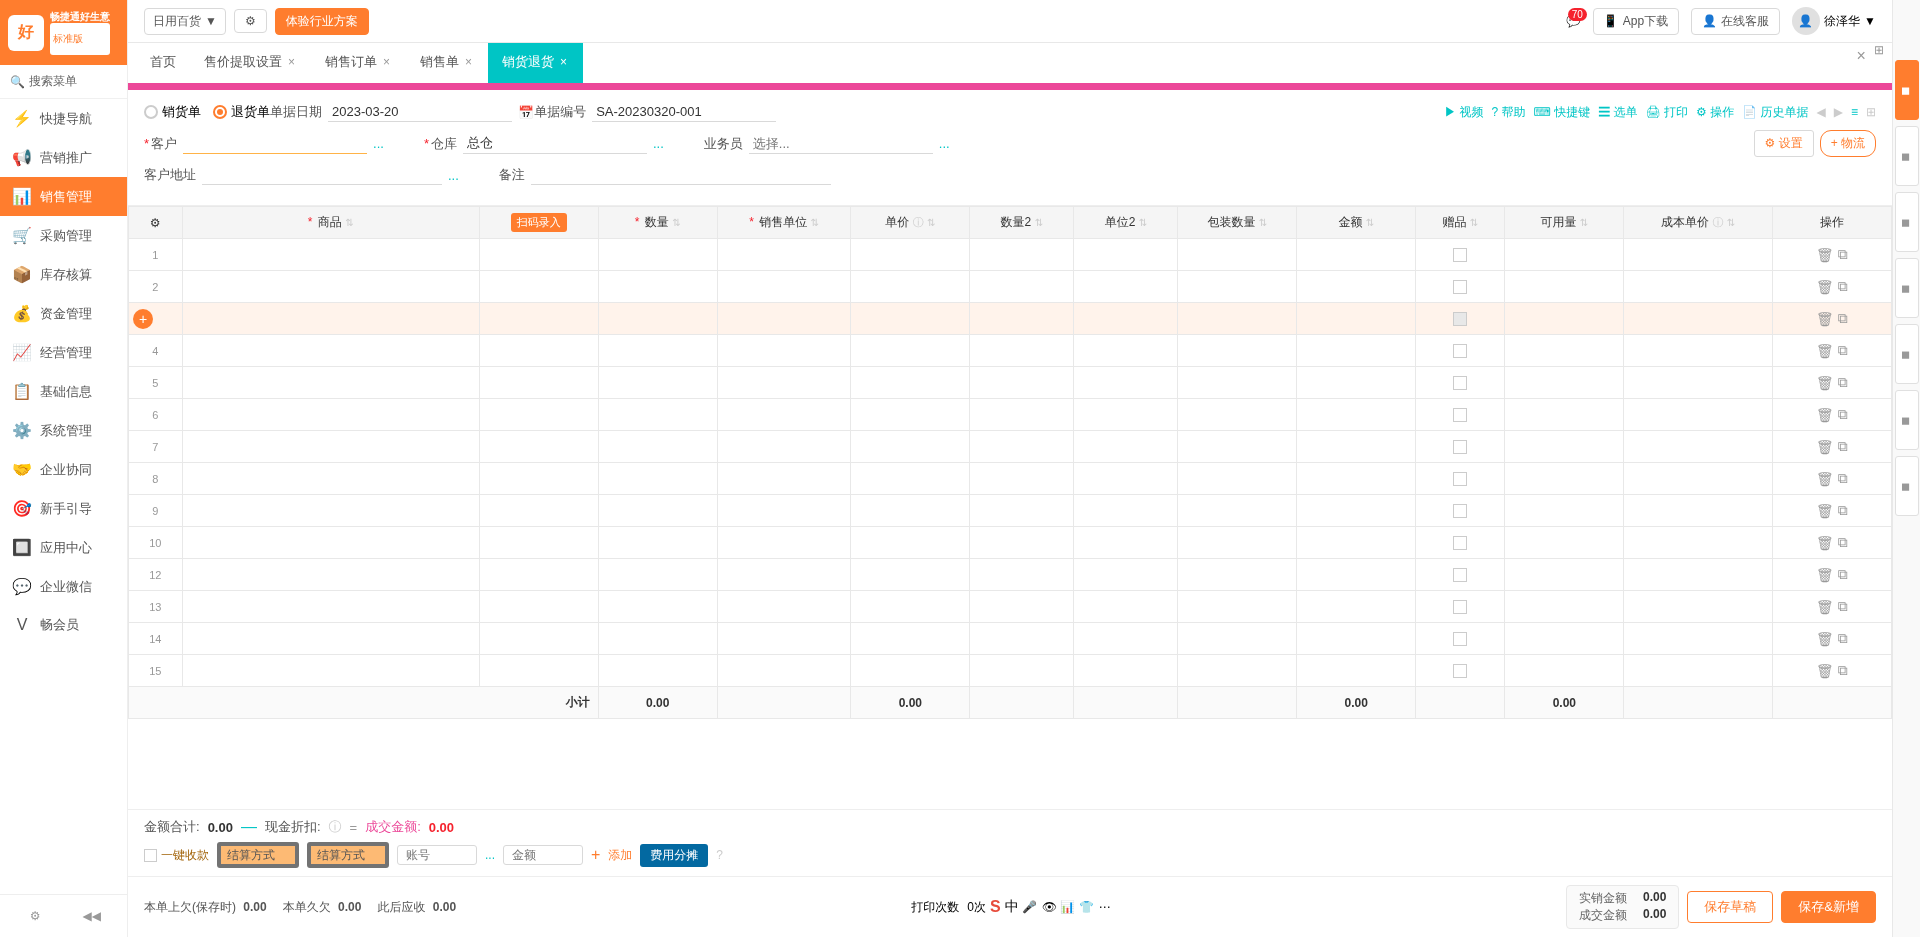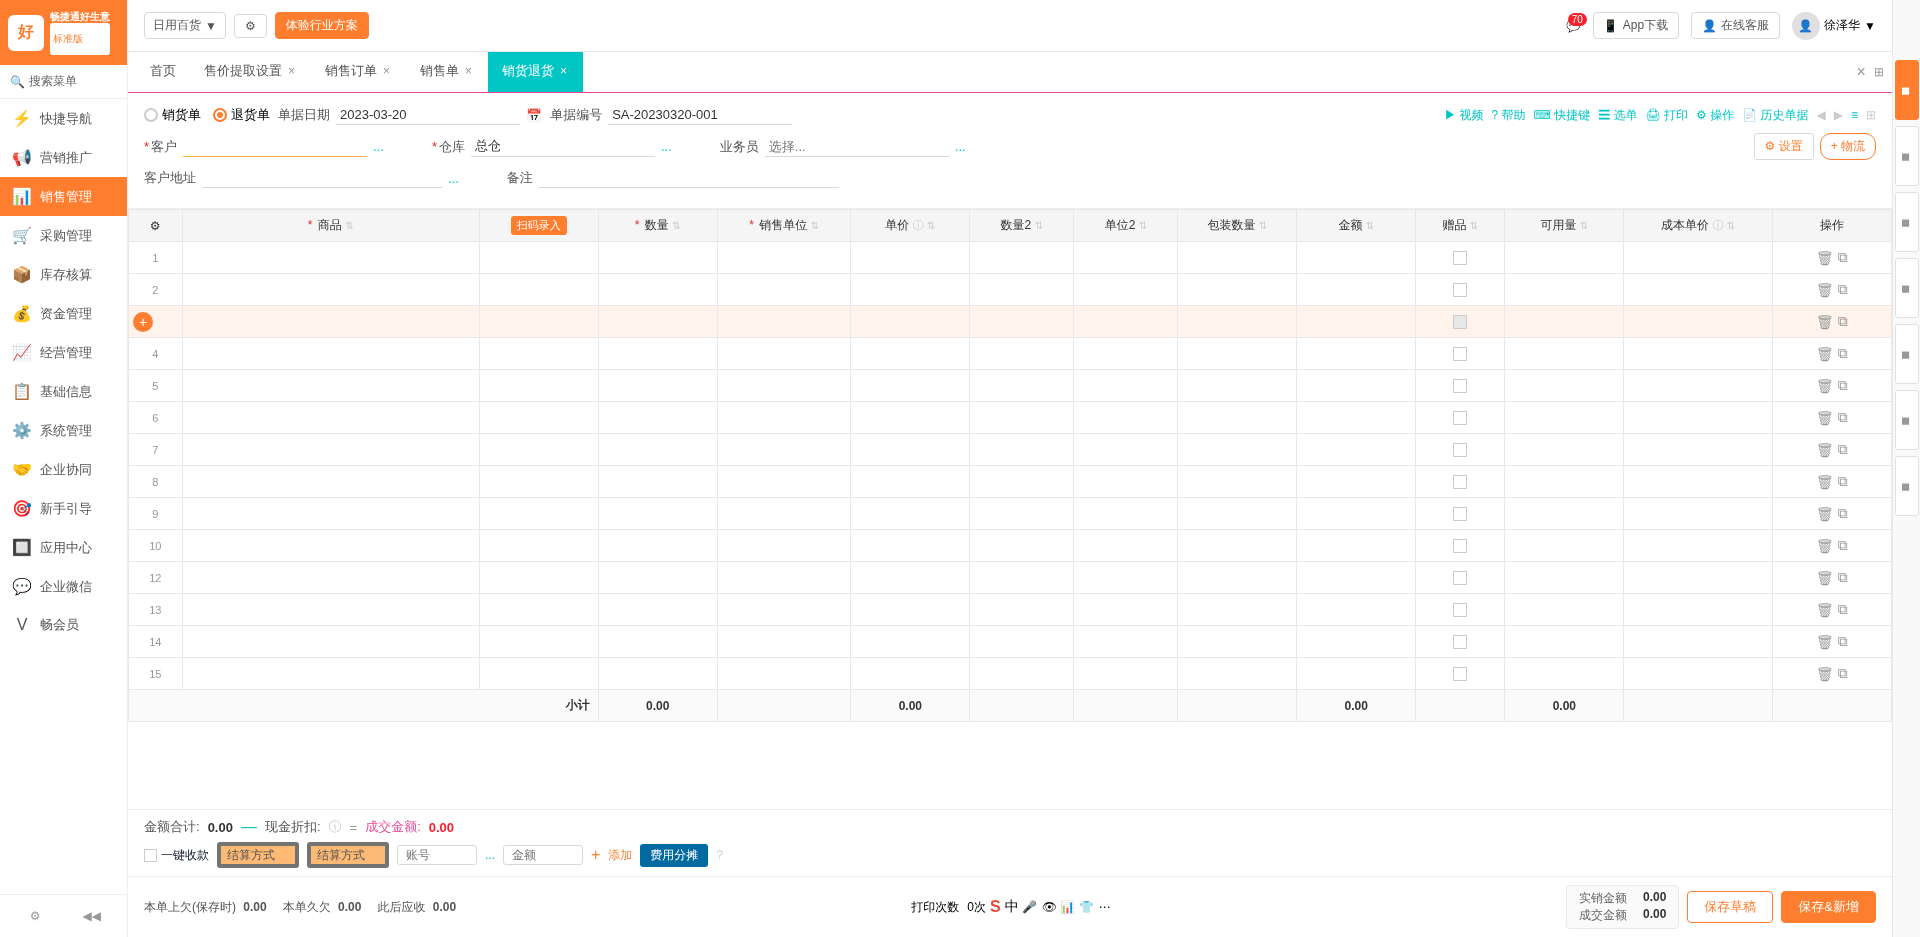--- a/index.html
+++ b/index.html
@@ -21,42 +21,42 @@
 
     
     .right-side { position: absolute; right: 0; top: 0; width: 28px; background: #f9f9f9; height: 100%; border-left: 1px solid #e8e8e8; display: flex; flex-direction: column; align-items: center; gap: 2px; padding-top: 60px; z-index: 10; }
     .right-btn { width: 24px; height: 60px; display: flex; align-items: center; justify-content: center; cursor: pointer; writing-mode: vertical-rl; font-size: 11px; color: #999; border: 1px solid #e0e0e0; border-radius: 3px; background: #fff; margin-bottom: 4px; }
     .right-btn.active { background: #ff7d2e; color: #fff; border-color: #ff7d2e; }
 
     
     .main { flex: 1; display: flex; flex-direction: column; overflow: hidden; margin-right: 28px; }
 
     
-    .top-header { background: #fff; height: 52px; display: flex; align-items: center; justify-content: space-between; padding: 0 16px; border-bottom: 1px solid #e8e8e8; flex-shrink: 0; }
+    .top-header { background: #fff; height: 43px; display: flex; align-items: center; justify-content: space-between; padding: 0 16px; border-bottom: 1px solid #e8e8e8; flex-shrink: 0; }
     .breadcrumb-area { display: flex; align-items: center; gap: 8px; }
     .breadcrumb-select { display: flex; align-items: center; gap: 4px; border: 1px solid #d9d9d9; border-radius: 4px; padding: 4px 8px; cursor: pointer; color: #555; }
     .top-actions { display: flex; align-items: center; gap: 12px; }
     .header-btn { display: flex; align-items: center; gap: 4px; padding: 4px 10px; border: 1px solid #d9d9d9; border-radius: 4px; cursor: pointer; color: #555; font-size: 12px; }
     .header-btn.orange { background: #ff7d2e; color: #fff; border-color: #ff7d2e; }
     .message-icon { position: relative; cursor: pointer; }
     .badge { position: absolute; top: -6px; right: -6px; background: #f5222d; color: #fff; border-radius: 8px; font-size: 10px; padding: 1px 4px; }
     .user-info { display: flex; align-items: center; gap: 4px; cursor: pointer; }
     .avatar { width: 28px; height: 28px; border-radius: 50%; background: #e0e0e0; display: flex; align-items: center; justify-content: center; font-size: 12px; }
 
     
-    .tab-bar { background: #fff; display: flex; align-items: center; border-bottom: 1px solid #ec4899; flex-shrink: 0; padding: 0 8px; }
+    .tab-bar { background: #fff; display: flex; border-bottom: 7px solid #ec4899; flex-shrink: 0; padding: 0 8px; }
     .tab { display: flex; align-items: center; gap: 4px; padding: 10px 14px; cursor: pointer; font-size: 13px; color: #555; border-bottom: 2px solid transparent; white-space: nowrap; }
     .tab.active { color: #fff; background: #00c5c5; border-bottom: 2px solid #00c5c5; }
     .tab .close-tab { font-size: 12px; color: #999; cursor: pointer; padding: 0 2px; }
     .tab.active .close-tab { color: #fff; }
     .tab-close-all { margin-left: auto; cursor: pointer; color: #999; font-size: 16px; padding: 4px; }
 
     
     .form-area { background: #fff; padding: 12px 16px; flex-shrink: 0; border-bottom: 1px solid #eee; }
-    .form-row { display: flex; align-items: center; gap: 8px; margin-bottom: 8px; }
+    .form-row { display: flex; align-items: center; gap: 0; margin-bottom: 8px; }
     .form-actions-right { margin-left: auto; display: flex; gap: 8px; }
     .radio-group { display: flex; gap: 12px; align-items: center; }
     .radio-item { display: flex; align-items: center; gap: 4px; cursor: pointer; font-size: 13px; }
     .radio-dot { width: 14px; height: 14px; border-radius: 50%; border: 2px solid #ccc; display: flex; align-items: center; justify-content: center; }
     .radio-dot.checked { border-color: #ff7d2e; }
     .radio-dot.checked::after { content: ''; width: 6px; height: 6px; background: #ff7d2e; border-radius: 50%; }
     .form-field { display: flex; align-items: center; gap: 6px; font-size: 13px; }
     .form-label { color: #555; white-space: nowrap; }
     .form-label.required::before { content: '*'; color: #f5222d; margin-right: 2px; }
     .form-input { border: none; border-bottom: 1px solid #d9d9d9; outline: none; padding: 2px 4px; min-width: 100px; font-size: 13px; color: #333; }
@@ -89,21 +89,21 @@
     
     .bottom-area { background: #fff; padding: 8px 16px; border-top: 1px solid #eee; flex-shrink: 0; }
     .bottom-row1 { display: flex; align-items: center; gap: 8px; margin-bottom: 6px; font-size: 13px; }
     .amount-label { color: #555; }
     .amount-value { color: #333; font-weight: bold; }
     .minus-icon { color: #00c5c5; font-size: 16px; }
     .equals-icon { color: #999; }
     .result-label { color: #ec4899; }
     .result-value { color: #f5222d; font-weight: bold; }
     .bottom-row2 { display: flex; align-items: center; gap: 8px; }
-    .checkbox-label { display: flex; align-items: center; gap: 4px; cursor: pointer; color: #0f172a; }
+    .checkbox-label { display: flex; align-items: center; gap: 4px; cursor: pointer; color: #a16207; }
     .small-checkbox { width: 13px; height: 13px; border: 1px solid #ccc; background: #fff; }
     .select-box { border: 4px solid #737373; border-radius: 3px; padding: 2px 20px 2px 6px; appearance: none; font-size: 12px; color: #555; background: #fdba74; cursor: pointer; }
     .bank-input { border: 1px solid #d9d9d9; border-radius: 3px; padding: 2px 8px; font-size: 12px; width: 80px; }
     .add-orange { color: #ff7d2e; cursor: pointer; font-size: 16px; }
     .fee-btn { background: #0369a1; color: #fff; border: none; border-radius: 3px; padding: 3px 10px; cursor: pointer; font-size: 12px; }
     .help-icon { color: #ccc; cursor: pointer; }
 
     
     .footer { background: #fff; padding: 8px 16px; border-top: 1px solid #eee; flex-shrink: 0; display: flex; align-items: center; justify-content: space-between; }
     .footer-left { display: flex; align-items: center; gap: 16px; font-size: 12px; color: #555; }

